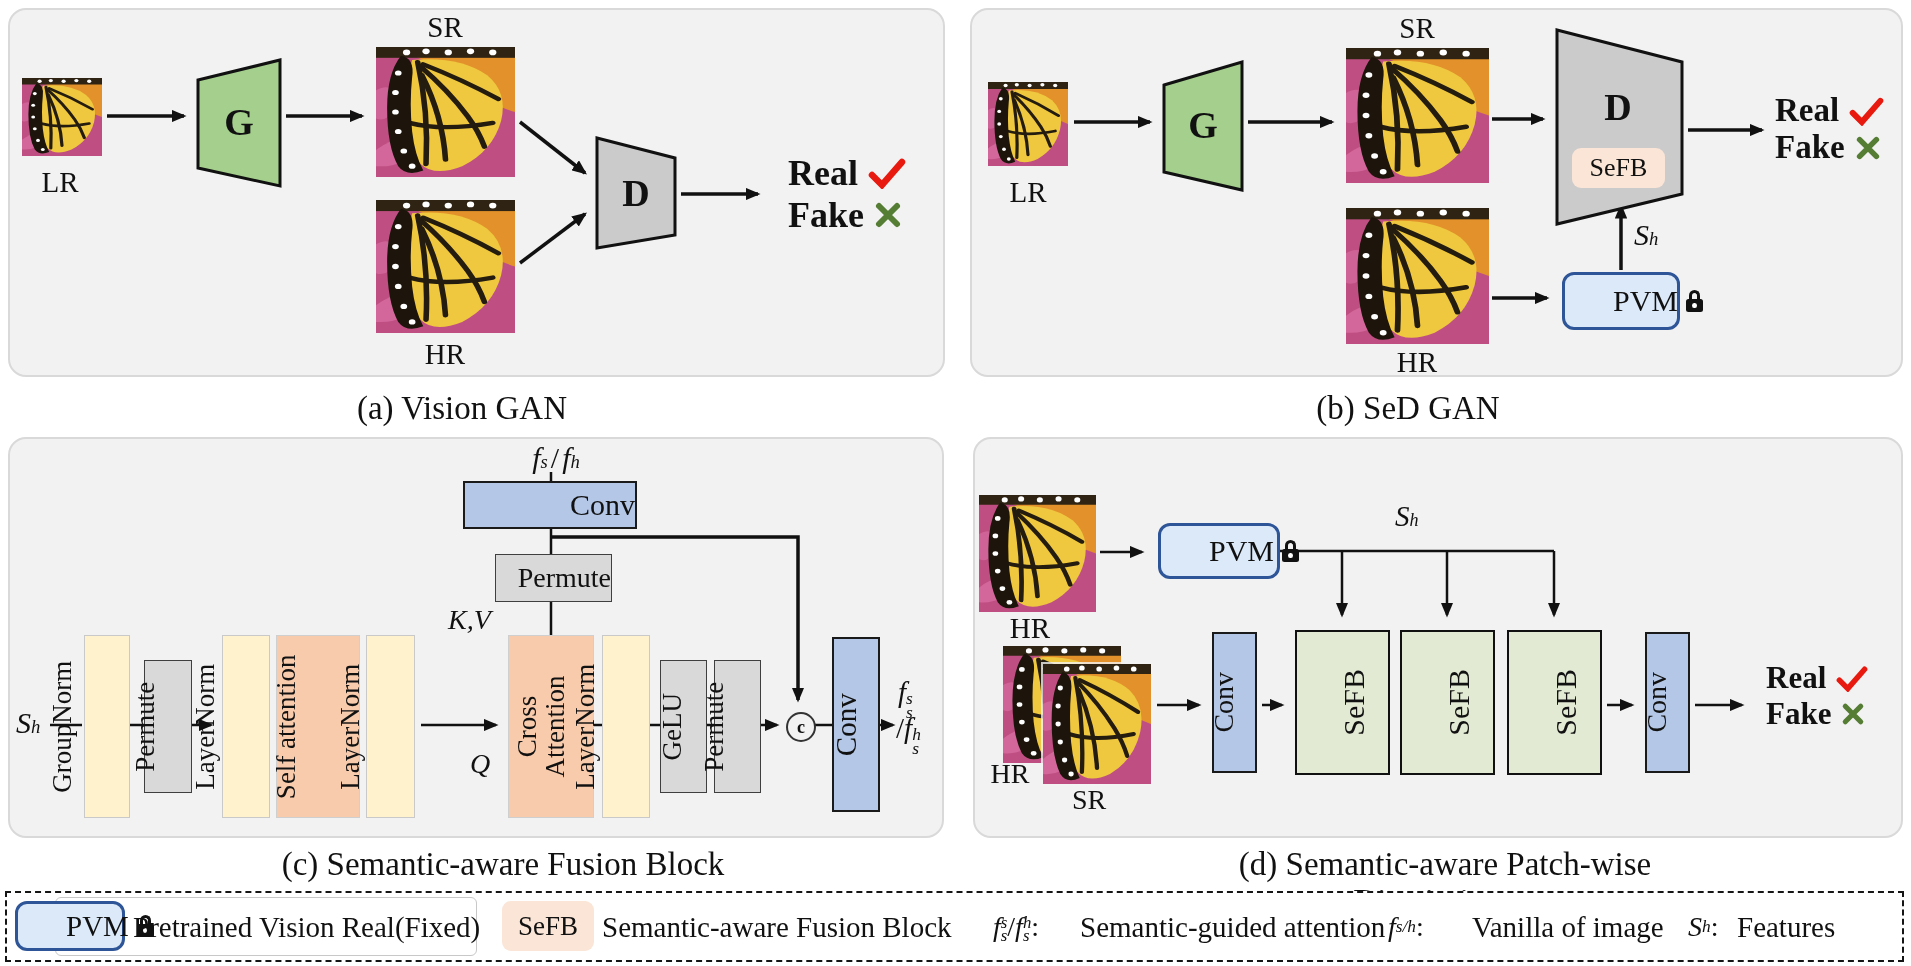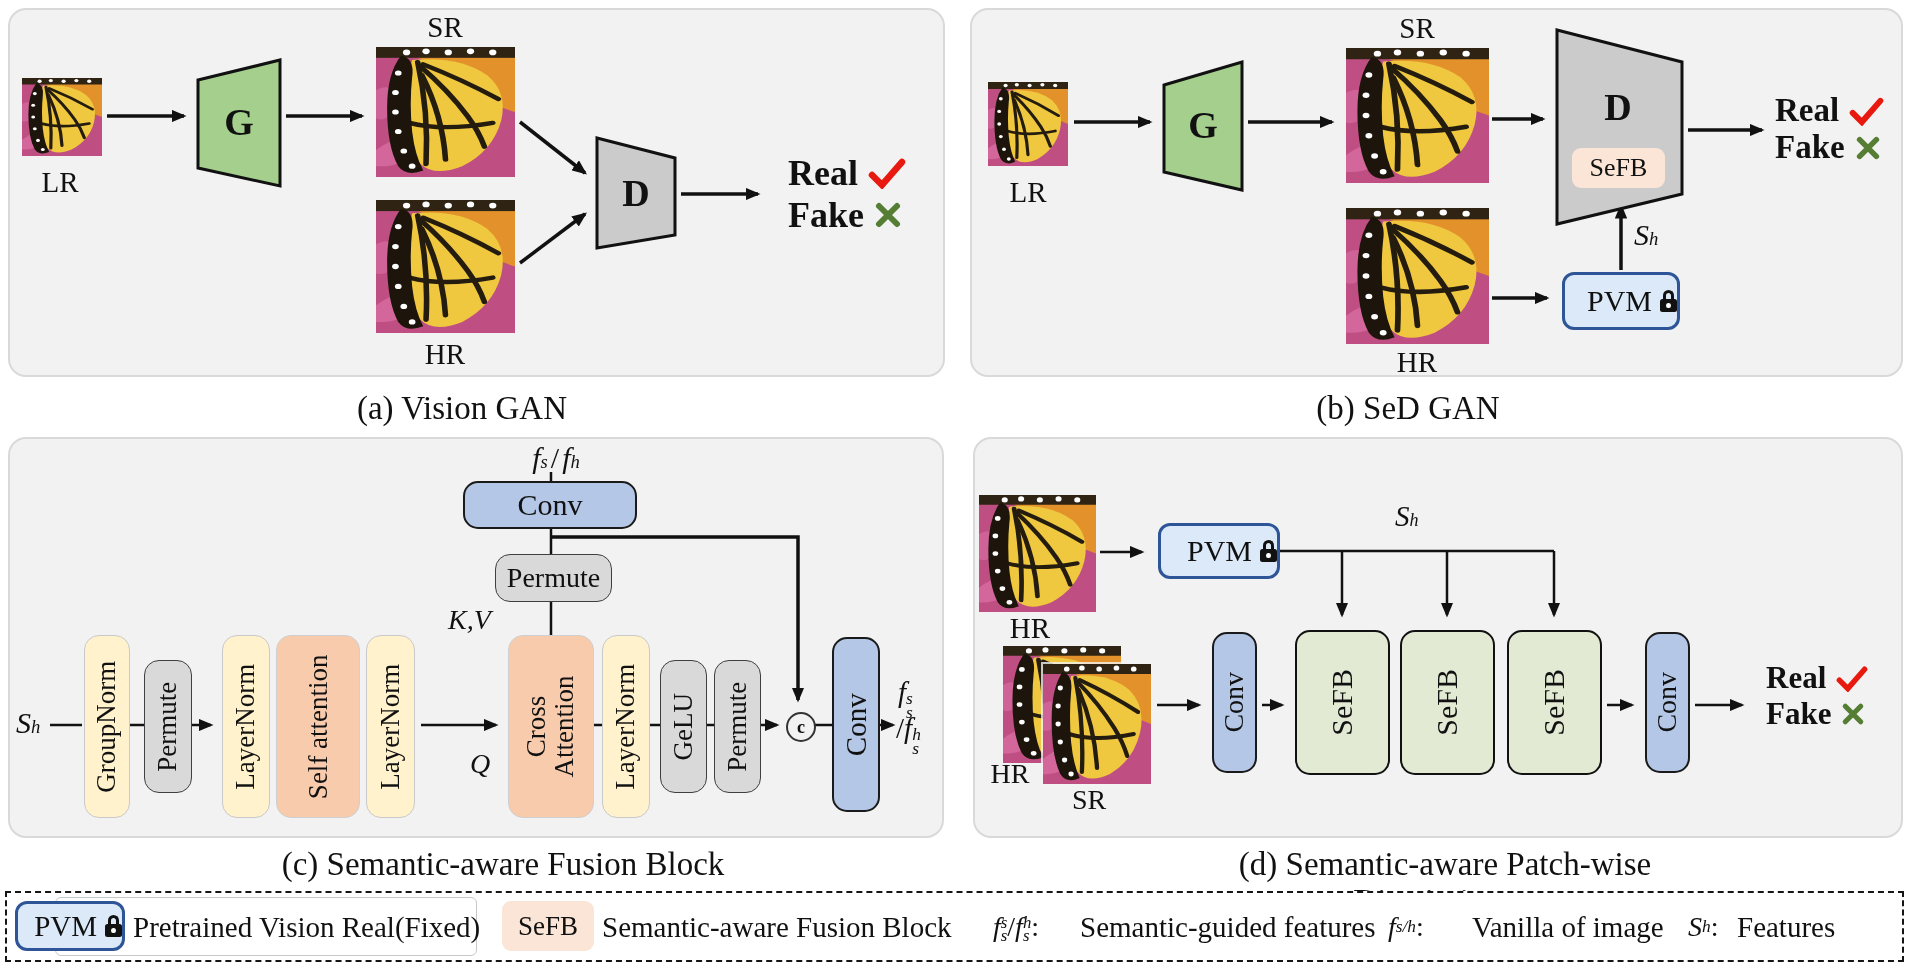--- a/index.html
+++ b/index.html
@@ -12,30 +12,30 @@
     --sefb-peach:#fbe5d6; --sefb-green:#e3ead4;
     --pvm-fill:#dbe9f8; --pvm-border:#2e5597;
     --check-red:#e8190f; --cross-green:#567d34; --line:#111111;
   }
   .panel{position:absolute;background:var(--panel-bg);border:2px solid var(--panel-border);
          border-radius:18px;box-sizing:border-box;}
   .abs{position:absolute;}
   .ctr{position:absolute;transform:translate(-50%,-50%);white-space:nowrap;}
   .img{position:absolute;overflow:hidden;}
   .img svg{display:block;width:100%;height:100%;}
-  .box{position:absolute;display:flex;align-items:center;justify-content:center;
-       box-sizing:border-box;border-radius:15px;}
+  .box{position:absolute;display:flex;align-items:center;justify-content:flex-end;
+       box-sizing:border-box;}
   .vlabel{transform:rotate(-90deg);white-space:nowrap;text-align:center;line-height:1.02;}
   .yellow{background:var(--norm-fill);border:1.5px solid #c9c9c9;}
   .grayb{background:var(--gray-fill);border:1.5px solid #3f3f3f;}
   .peach{background:var(--attn-fill);border:1.5px solid #cfcfcf;}
   .blue{background:var(--conv-fill);border:2px solid #1a1a1a;}
   .greenb{background:var(--sefb-green);border:2.5px solid #111;}
   .pvm{background:var(--pvm-fill);border:3px solid var(--pvm-border);border-radius:12px;
-       display:flex;align-items:center;justify-content:flex-end;gap:8px;font-size:30px;}
+       display:flex;align-items:center;justify-content:space-between;gap:8px;font-size:30px;padding-left:48px;}
   .sefb-chip{background:var(--sefb-peach);border-radius:9px;display:flex;align-items:center;
        justify-content:center;}
   .cap{position:absolute;font-size:33px;text-align:center;}
   .imglabel{font-size:29px;}
   .rf{position:absolute;}
   .rf-row{display:flex;align-items:center;gap:10px;font-weight:bold;}
   .bigletter{font-size:38px;font-weight:bold;}
   .mi{display:inline-flex;align-items:baseline;font-style:italic;}
   .mi sup{font-size:0.62em;font-style:italic;}
   .mi sub{font-size:0.62em;font-style:italic;}
@@ -588,21 +588,21 @@
       <span>s</span>
     </span>
     <span style="font-style:normal;">/</span>
     <i>f</i>
     <span class="ss">
       <span>h</span>
       <span>s</span>
     </span>
     <span style="font-style:normal;">:</span>
   </div>
-<div class="leg" style="left:1080px;">Semantic-guided features</div>
+<div class="leg" style="left:1080px;">Semantic-guided attention</div>
 <div class="leg mi" style="left:1388px;font-size:28px;">
   <i>f</i>
     <sup>s/h</sup>
     <span style="font-style:normal;">:</span>
   </div>
 <div class="leg" style="left:1472px;">Vanilla of image</div>
 <div class="leg mi" style="left:1688px;font-size:28px;">
   <i>S</i>
     <sub>h</sub>
     <span style="font-style:normal;">:</span>

